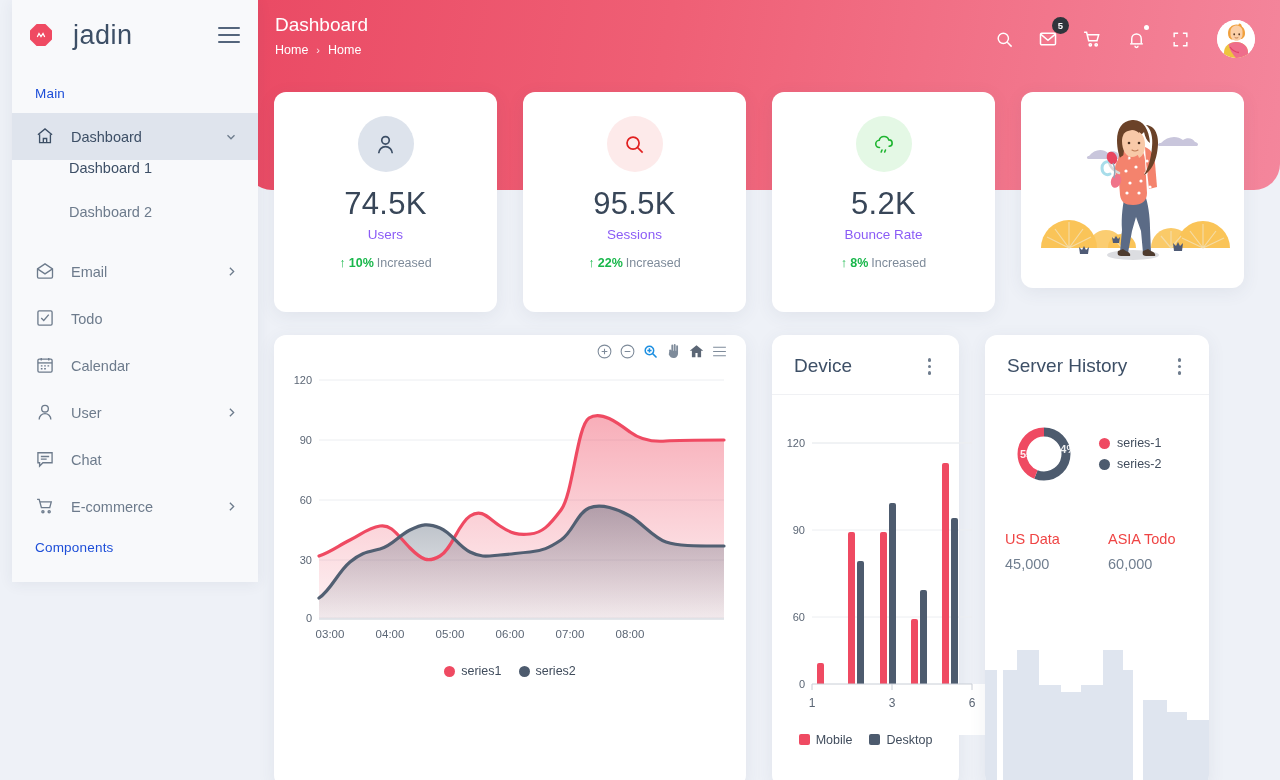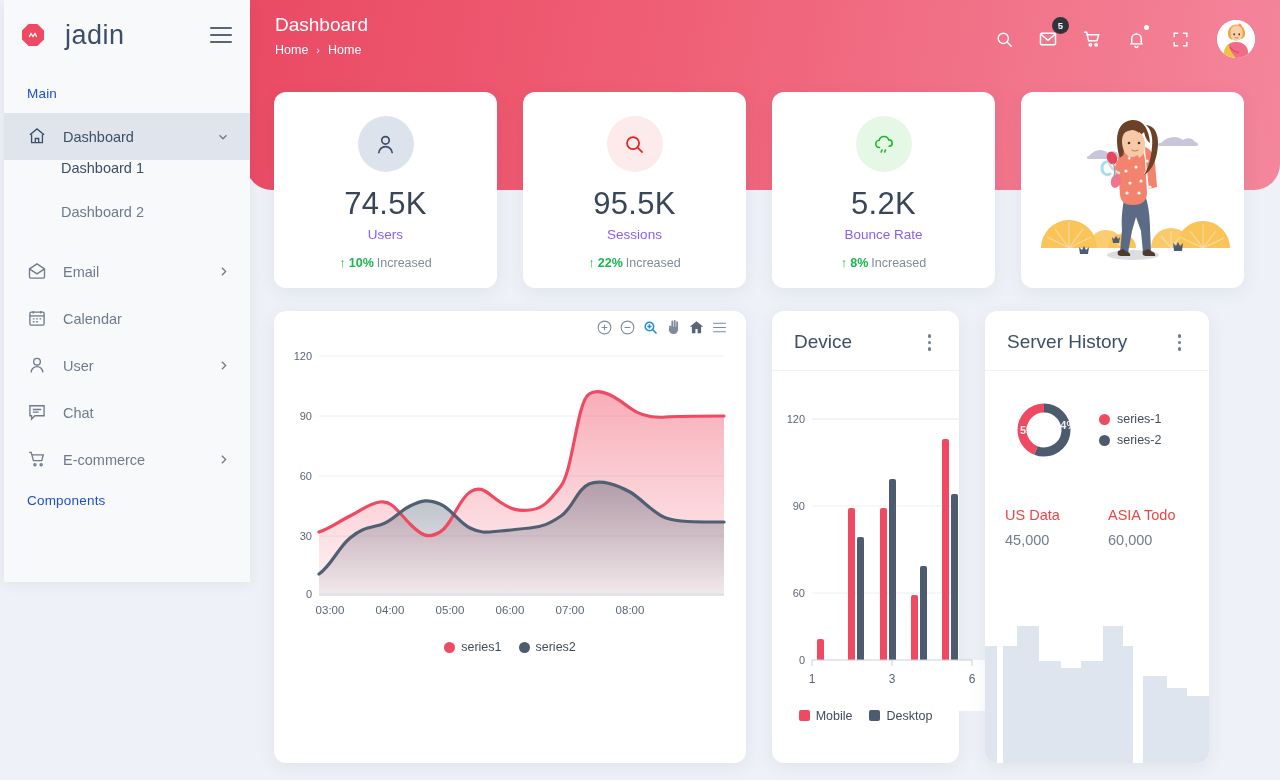--- a/index.html
+++ b/index.html
@@ -6,21 +6,21 @@
   html, body {
     width: 1280px; height: 780px;
     font-family: "Liberation Sans", sans-serif;
     background: #eef1f7;
     overflow: hidden;
   }
   #app { position: relative; width: 1280px; height: 780px; }
 
   
   #sidebar {
-    position: absolute; left: 4px; top: 0; width: 246px; height: 582px;
+    position: absolute; left: 12px; top: 0; width: 246px; height: 582px;
     background: #f8f9fb;
     z-index: 30;
     box-shadow: 0 2px 14px rgba(40,50,90,.07);
   }
   .brand { height: 70px; display: flex; align-items: center; padding: 0 18px; }
   .logo-mark {
     width: 22px; height: 22px; border-radius: 6px; background: #ef4a62;
     display: flex; align-items: center; justify-content: center;
     color: #fff; font-size: 9px; font-weight: bold; flex: 0 0 auto;
     clip-path: polygon(30% 0,70% 0,100% 30%,100% 70%,70% 100%,30% 100%,0 70%,0 30%);
@@ -69,21 +69,21 @@
   .badge-dot { position: absolute; top: -3px; right: -2px; width: 5px; height: 5px; border-radius: 50%; background: #fff; }
   .avatar {
     width: 38px; height: 38px; border-radius: 50%; overflow: hidden; background: #fff;
     display: flex; align-items: flex-end; justify-content: center; cursor: pointer; margin-left: 4px;
   }
 
   
   #main { position: absolute; left: 246px; top: 0; width: 1034px; height: 780px; z-index: 20; padding: 92px 28px 0 28px; }
   .row1 { display: flex; gap: 26px; }
   .card { background: #fff; border-radius: 12px; box-shadow: 0 4px 18px rgba(60,72,100,.08); }
-  .stat { width: 223px; height: 196px; display: flex; flex-direction: column; align-items: center; padding-top: 24px; }
+  .stat { width: 223px; height: 220px; display: flex; flex-direction: column; align-items: center; padding-top: 24px; }
   .stat-ico { width: 56px; height: 56px; border-radius: 50%; display: flex; align-items: center; justify-content: center; }
   .stat-val { font-size: 31px; color: #384658; margin-top: 14px; font-weight: 400; letter-spacing: .3px; }
   .stat-lbl { font-size: 13.5px; color: #8b5cf6; margin-top: 5px; }
   .stat-delta { font-size: 12.5px; color: #7e8b9a; margin-top: 13px; display: flex; align-items: center; gap: 3px; }
   .stat-delta .up { color: #19b74b; font-weight: 600; }
   .stat-delta .arw { color: #19b74b; font-size: 13px; }
   .illus { width: 223px; height: 196px; overflow: hidden; display: flex; align-items: center; justify-content: center; }
 
   .row2 { display: flex; gap: 26px; margin-top: 23px; }
   .panel-head { display: flex; align-items: center; justify-content: space-between; padding: 20px 22px 16px 22px; border-bottom: 1px solid #f0f1f4; }
@@ -229,20 +229,29 @@
           </svg>
       </span>
       <span>Email</span>
       <span class="chev">
         <svg width="13" height="13" viewBox="0 0 24 24" fill="none" stroke="currentColor" stroke-width="2.4">
             <path d="M9 5l7 7-7 7"></path>
           </svg>
       </span>
     </div>
 
+    <div class="nav-item">
+      <span class="ico">
+        <svg width="20" height="20" viewBox="0 0 24 24" fill="none" stroke="currentColor" stroke-width="1.6">
+            <rect x="3.5" y="3.5" width="17" height="17" rx="1.5"></rect>
+            <path d="M7.5 12l3 3 6-7"></path>
+          </svg>
+      </span>
+      <span>Todo</span>
+    </div>
 
     <div class="nav-item">
       <span class="ico">
         <svg width="20" height="20" viewBox="0 0 24 24" fill="none" stroke="currentColor" stroke-width="1.6">
             <rect x="3.5" y="5" width="17" height="15.5" rx="1.5"></rect>
             <path d="M3.5 9.5h17"></path>
             <path d="M7.5 3.5v3M16.5 3.5v3"></path>
             <path d="M7 13h2M11 13h2M15 13h2M7 16.5h2M11 16.5h2"></path>
           </svg>
       </span>

